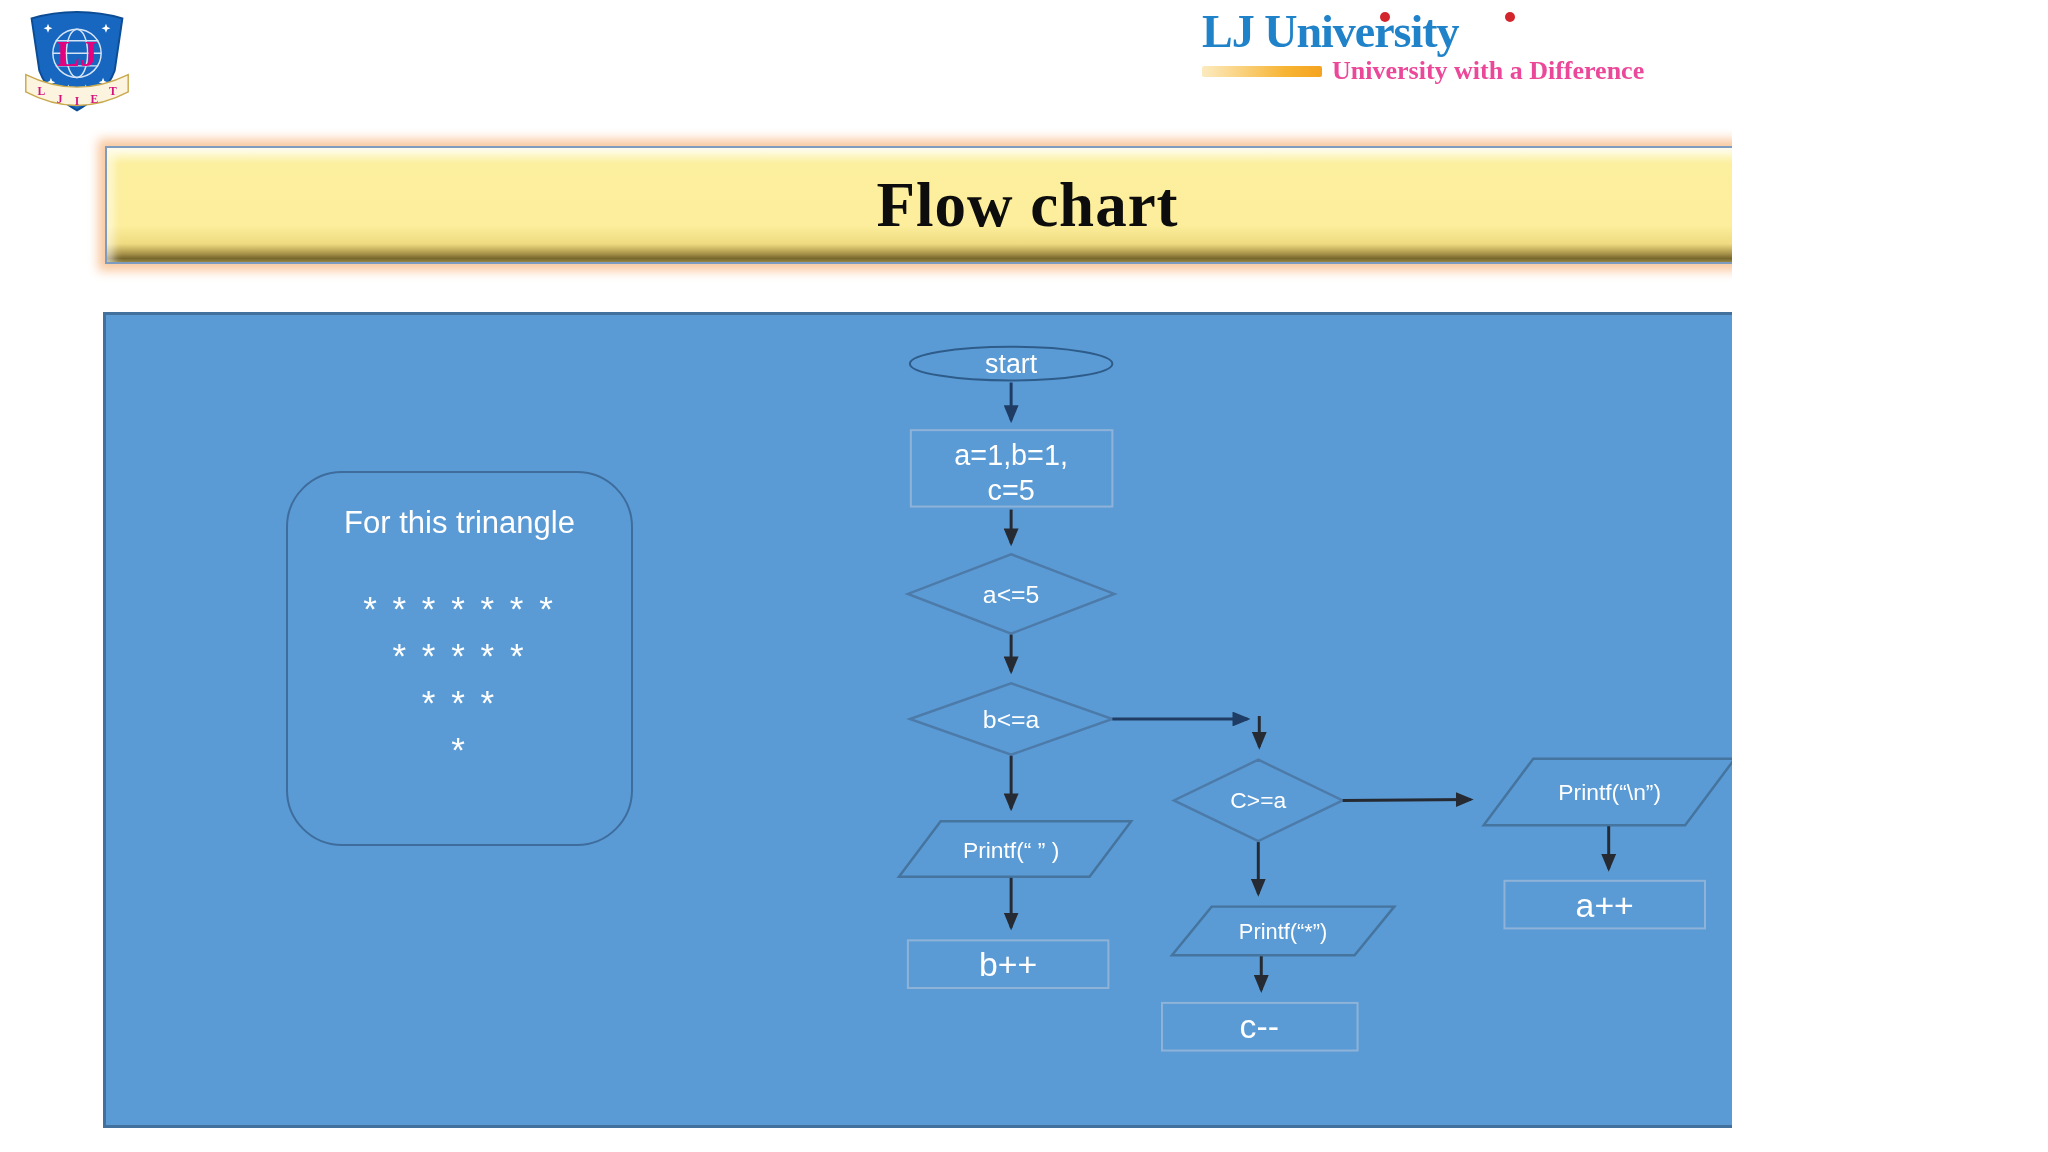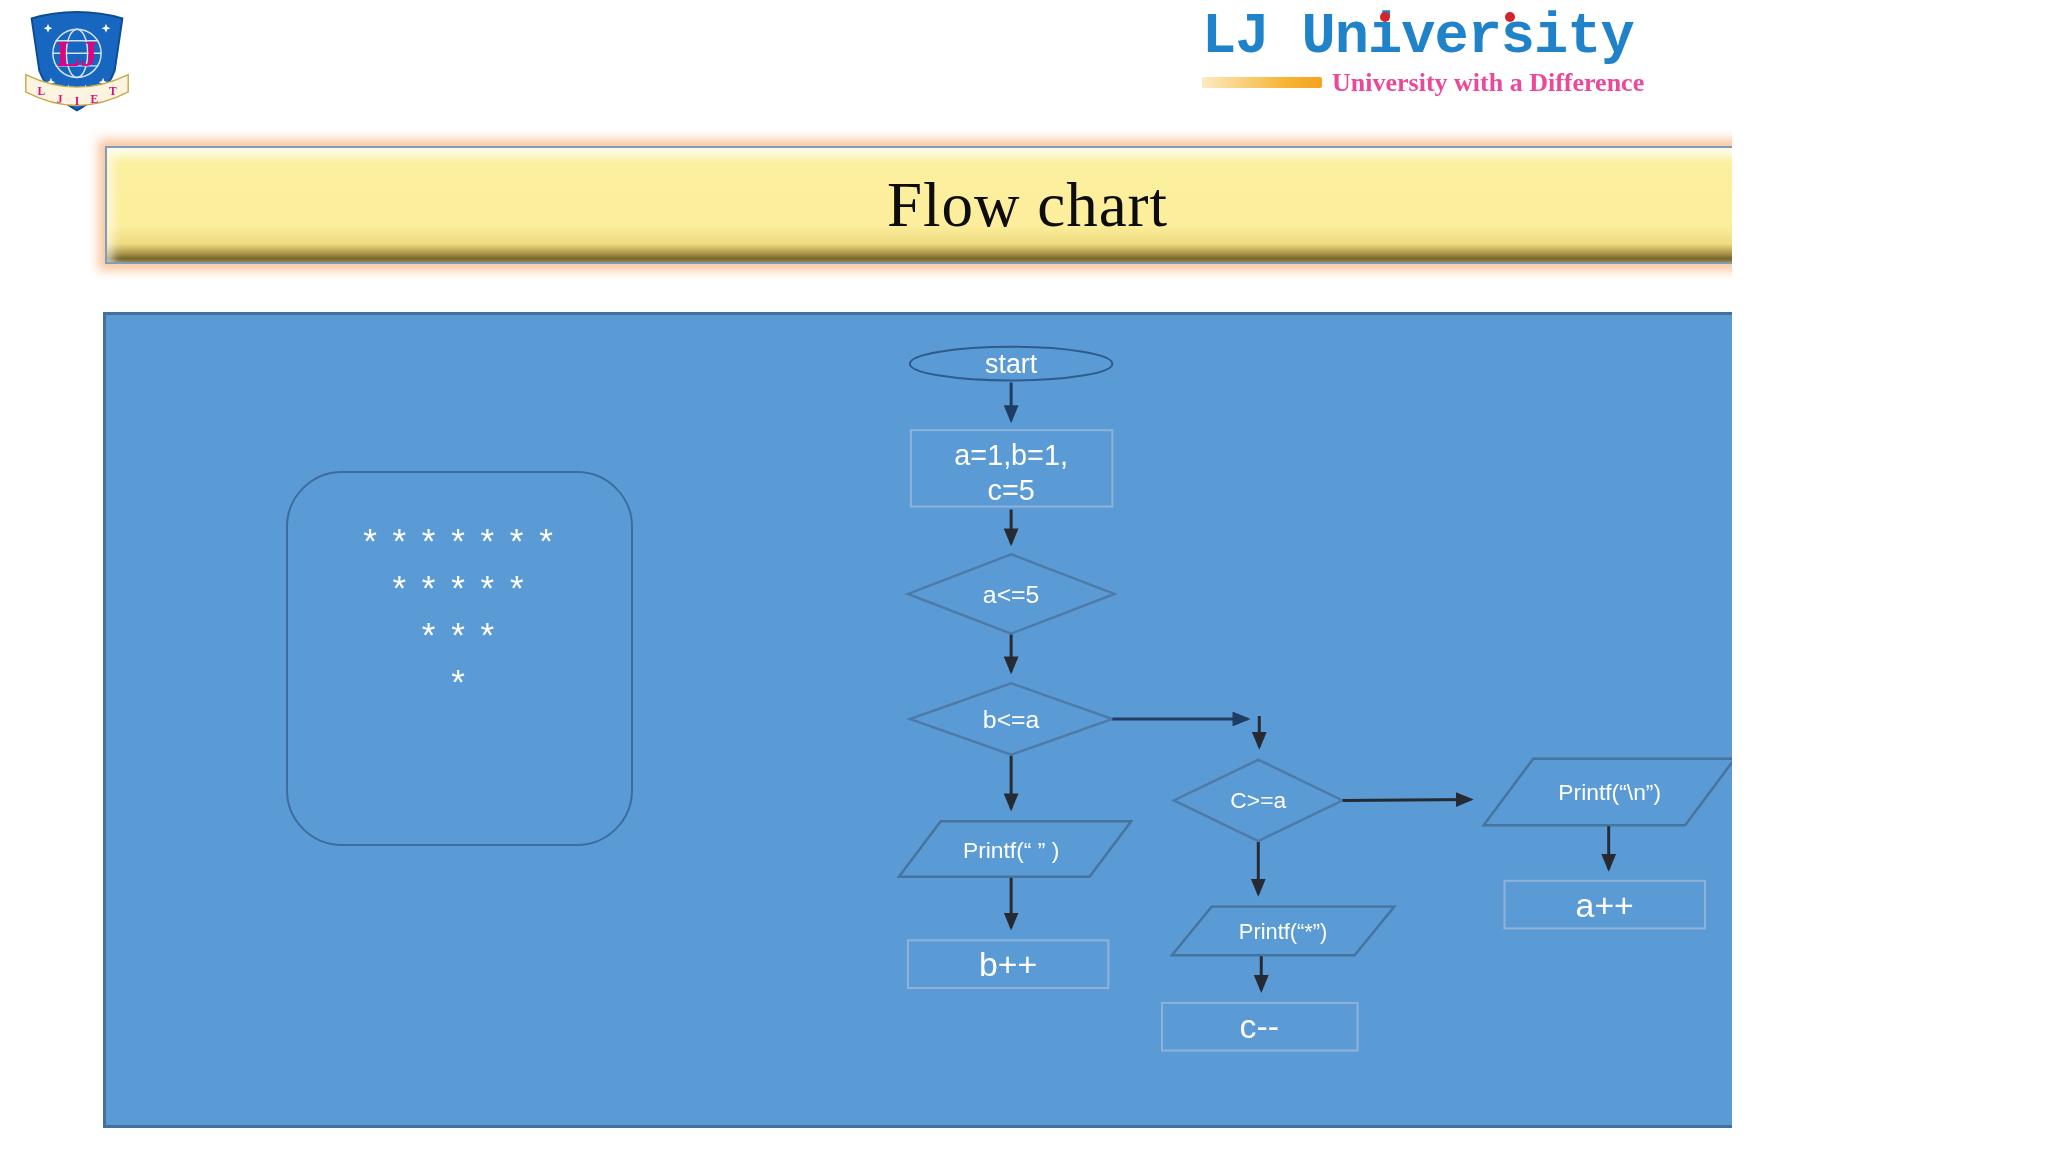--- a/index.html
+++ b/index.html
@@ -2,38 +2,38 @@
 <html><head>
 <meta charset="utf-8">
 <style>
   html,body{margin:0;padding:0;background:#ffffff;}
   .slide{position:relative;width:1732px;height:1152px;background:#ffffff;overflow:hidden;
          font-family:"Liberation Sans",sans-serif;}
 
   
   .crest{position:absolute;left:18px;top:5px;width:118px;height:114px;}
   .brand{position:absolute;top:8px;right:10px;width:520px;}
-  .brand-title{font-family:Liberation Mono, monospace;font-weight:bold;font-size:57px;line-height:1.05;
+  .brand-title{font-family:Liberation Serif, serif;font-weight:bold;font-size:46px;line-height:1.05;
                color:#2083C9;letter-spacing:-1px;white-space:nowrap;}
   .brand-dot{position:absolute;width:10px;height:10px;border-radius:50%;background:#D3262C;top:4px;}
   .brand-dot.d1{left:178px;} .brand-dot.d2{left:303px;}
   .brand-tagline-row{display:flex;align-items:center;margin-top:0px;}
   .brand-bar{width:120px;height:11px;margin-right:10px;border-radius:2px;
              background:linear-gradient(90deg,#FCEBC0 0%,#F7B433 70%,#F5A31F 100%);}
   .brand-tagline{font-family:"Liberation Serif",serif;font-weight:bold;font-size:26px;color:#ec4899;white-space:nowrap;}
 
   
   .banner{position:absolute;left:105px;top:146px;width:1845px;height:118px;box-sizing:border-box;
           border:2px solid #7d9cc0;
           background:linear-gradient(180deg,#fefbdf 0%,#fdf5b8 6%,#fcef9e 14%,#fcee9c 68%,#efdb80 84%,#a8934a 93%,#77682f 97%,#9c8c4c 100%);
           box-shadow:0 0 10px 7px #f9c9a1;
           display:flex;align-items:center;justify-content:center;}
   .banner-bevel{position:absolute;inset:0;
           box-shadow:inset 7px 7px 9px rgba(255,255,255,0.55), inset -7px -4px 9px rgba(125,105,40,0.25);}
-  .banner-title{position:relative;font-family:"Liberation Serif",serif;font-weight:normal;font-size:63px;
+  .banner-title{position:relative;font-family:"Liberation Serif",serif;font-weight:bold;font-size:63px;
           color:#0d0d0d;letter-spacing:1px;}
 
   
   .panel{position:absolute;left:103px;top:312px;width:1850px;height:816px;box-sizing:border-box;
          background:#5B9BD5;border:3px solid #41719C;}
   .flow-svg{position:absolute;inset:0;width:100%;height:100%;}
   .flow-svg text{font-family:"Liberation Sans",sans-serif;fill:#ffffff;}
 
   
   .note{position:absolute;left:180px;top:156px;width:347px;height:375px;box-sizing:border-box;
@@ -88,20 +88,21 @@
   </div>
 
   <div class="banner">
     <div class="banner-bevel"></div>
     <div class="banner-title">Flow chart</div>
   </div>
 
   <div class="panel">
 
     <div class="note">
+      <div class="note-caption">For this trinangle</div>
       <div class="note-rows">
         <div>* * * * * * *</div>
         <div>* * * * *</div>
         <div>* * *</div>
         <div>*</div>
       </div>
     </div>
 
     <svg class="flow-svg" viewBox="0 0 1850 816">
       <defs>

